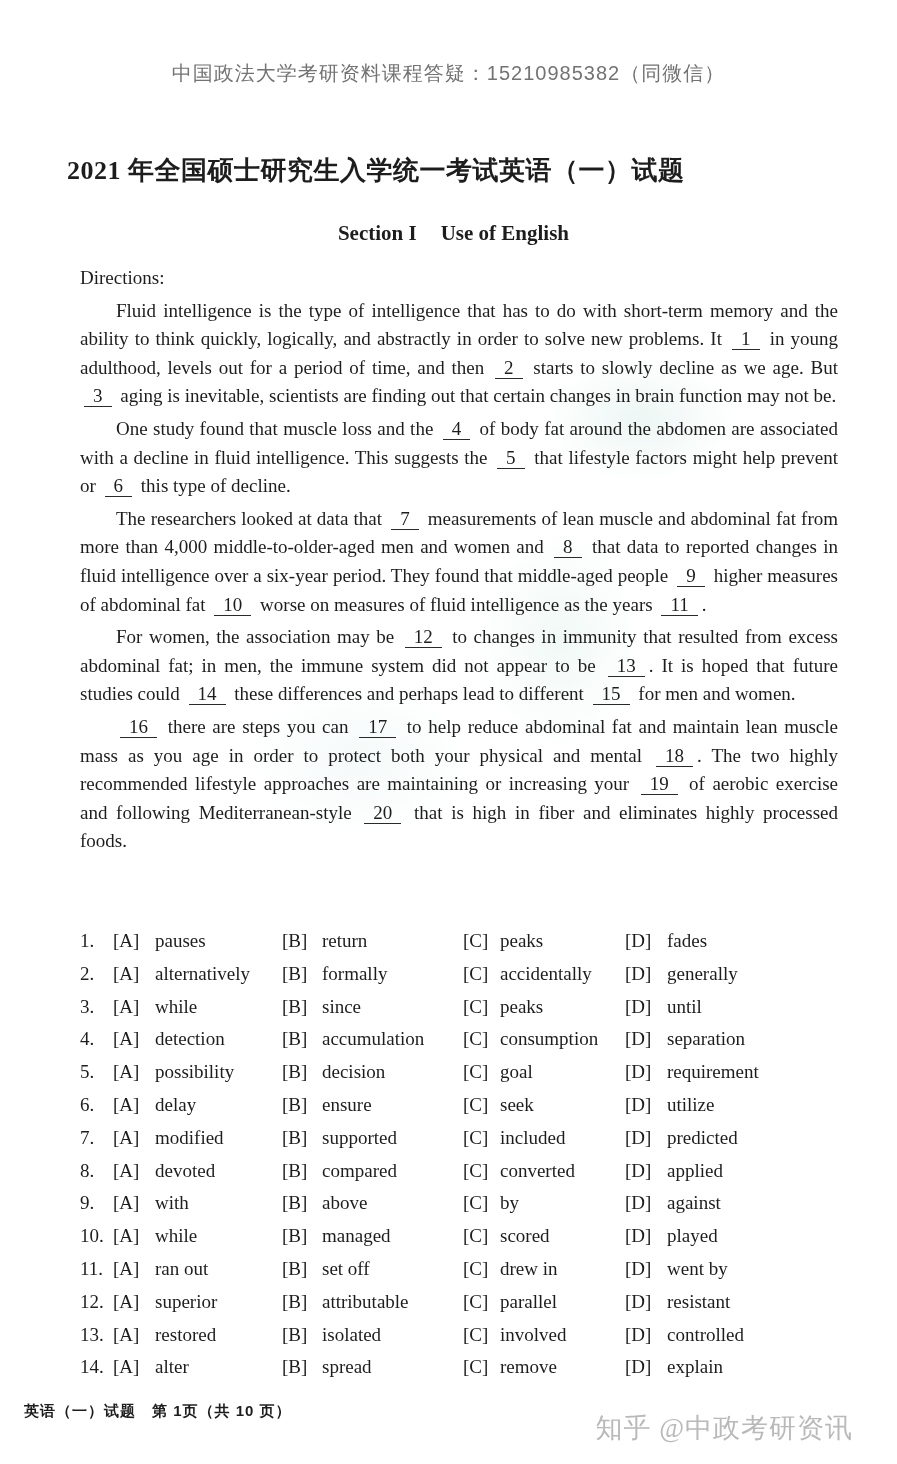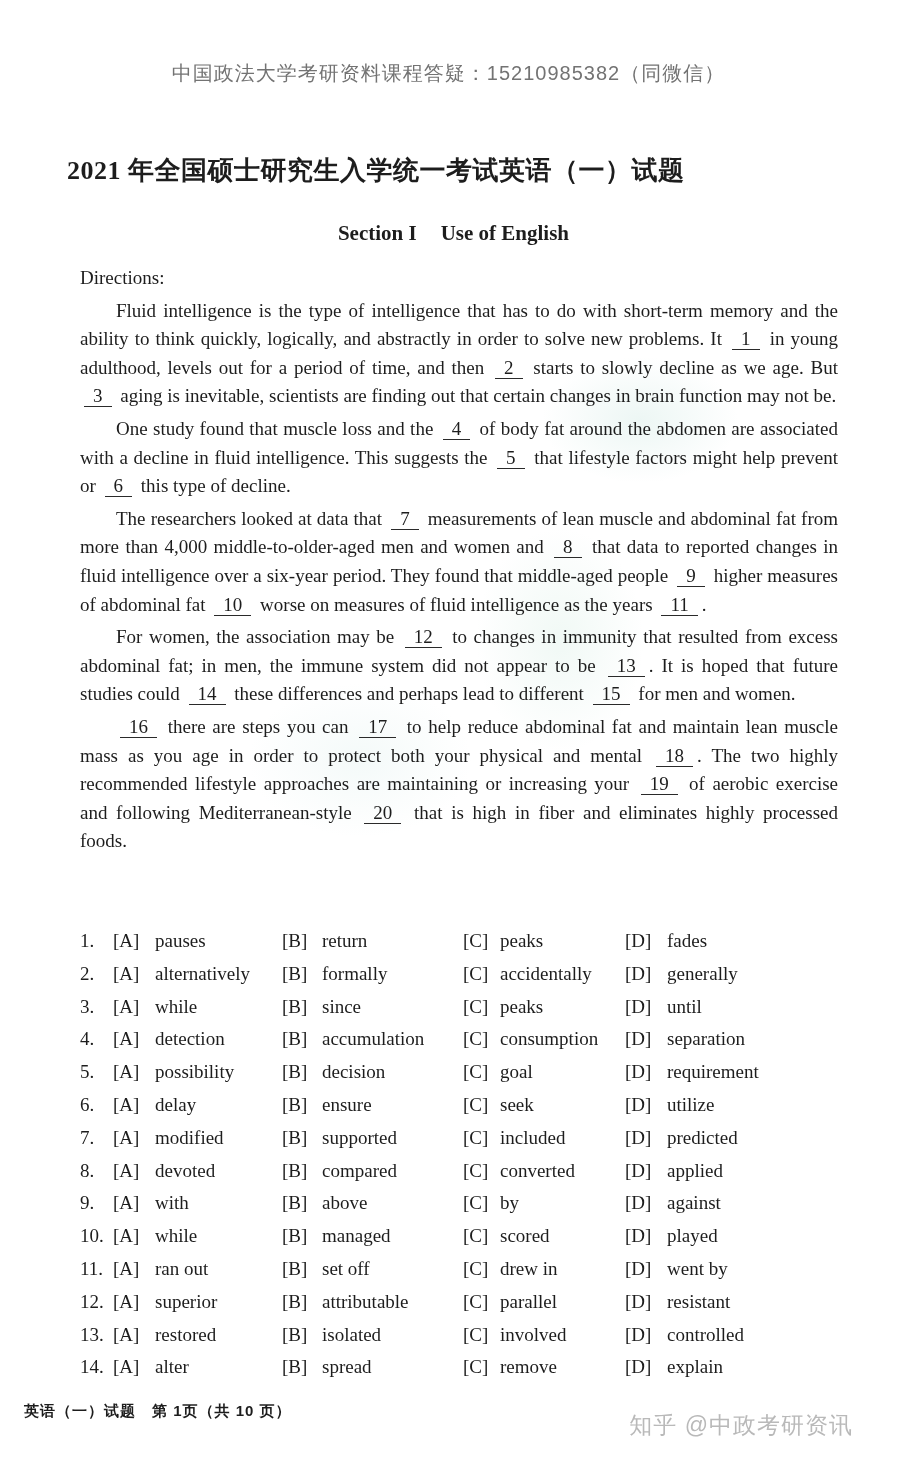--- a/index.html
+++ b/index.html
@@ -100,22 +100,22 @@
     font-size: 15px;
     font-weight: bold;
     letter-spacing: 1px;
     color: #1d1d1d;
     padding-left: 24px;
   }
   .watermark {
     position: absolute;
     top: 1410px;
     right: 44px;
-    font-family: Liberation Sans, sans-serif;
-    font-size: 23px;
+    font-family: Liberation Serif, serif;
+    font-size: 27px;
     color: #b9b9b9;
     letter-spacing: 1px;
   }
 </style>
 </head>
 <body>
 
 <div class="page">
 
   <div class="header">中国政法大学考研资料课程答疑：15210985382（同微信）</div>

